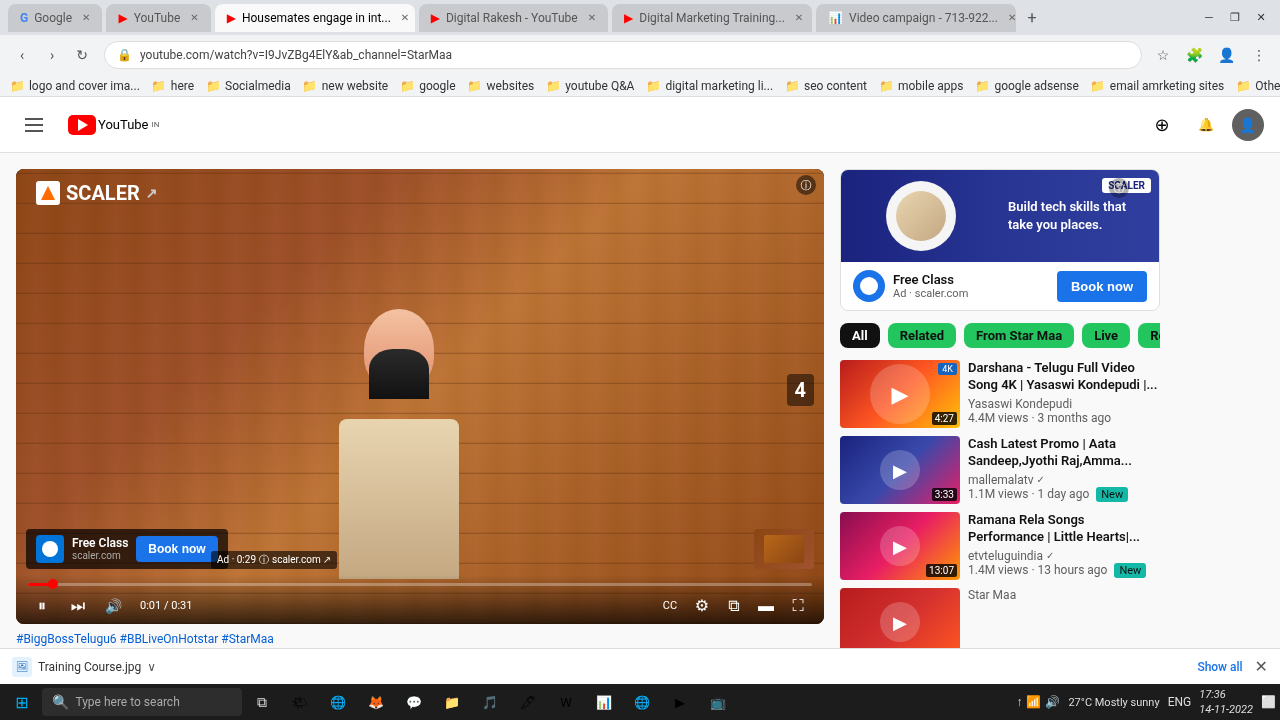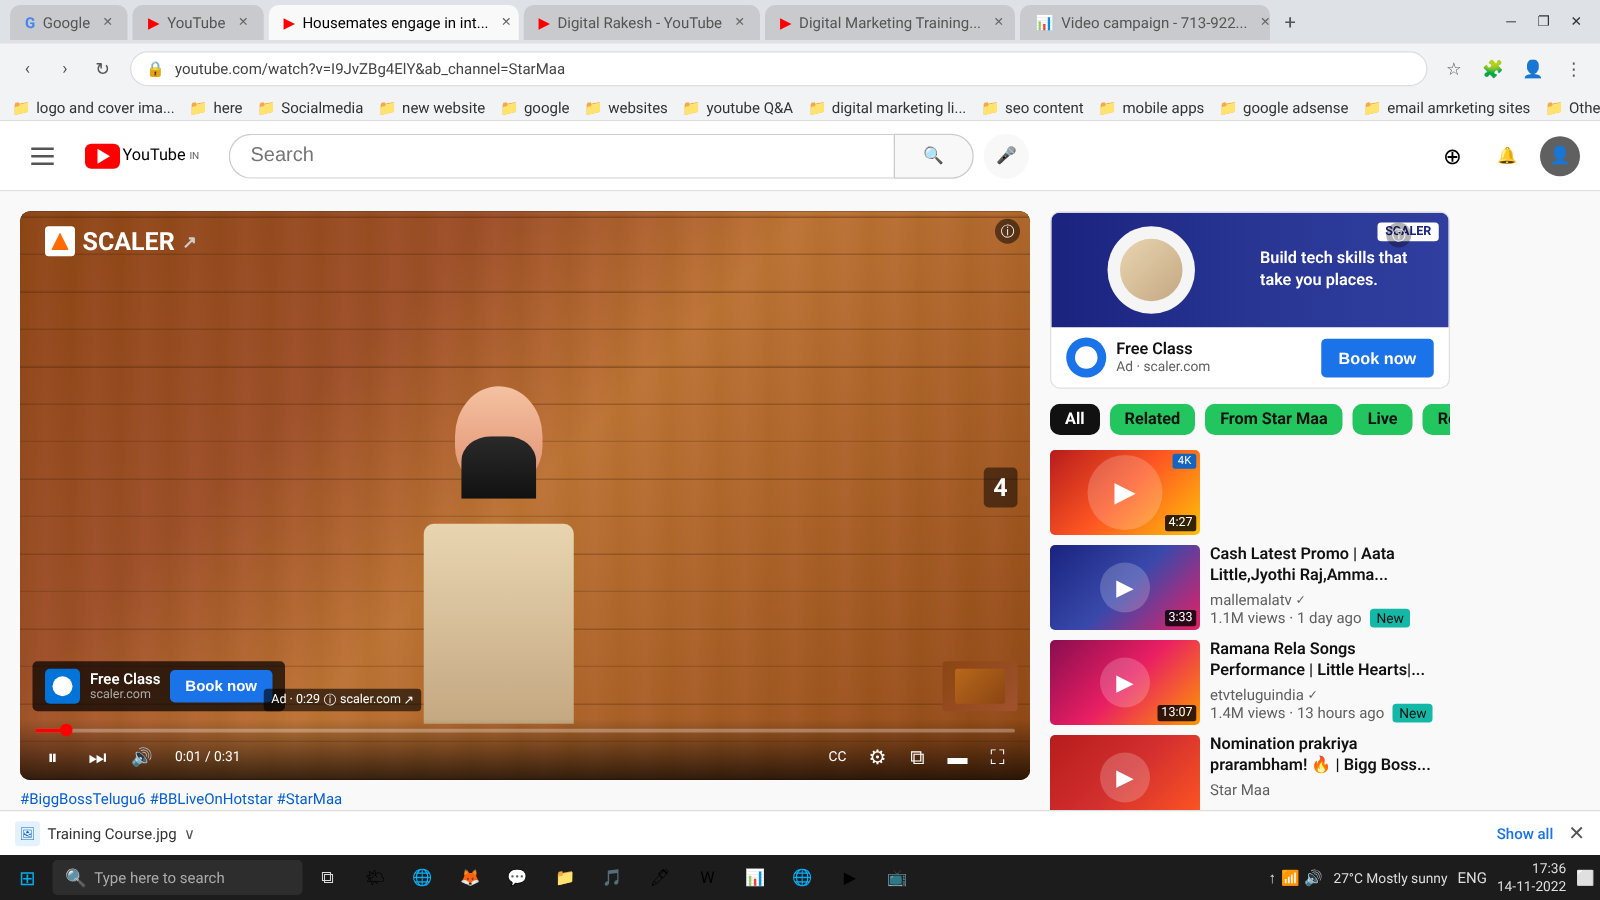--- a/index.html
+++ b/index.html
@@ -139,21 +139,21 @@
     .taskbar { position: fixed; bottom: 0; left: 0; right: 0; height: 36px; background: #1c1c1c; display: flex; align-items: center; padding: 0 4px; gap: 2px; z-index: 200; }
     .taskbar-start { width: 36px; height: 36px; display: flex; align-items: center; justify-content: center; cursor: pointer; }
     .taskbar-search { display: flex; align-items: center; background: #2d2d2d; border-radius: 4px; height: 28px; padding: 0 10px; gap: 6px; min-width: 200px; cursor: pointer; }
     .taskbar-search-text { color: #aaa; font-size: 12px; }
     .taskbar-apps { display: flex; gap: 2px; }
     .taskbar-app { width: 36px; height: 36px; display: flex; align-items: center; justify-content: center; cursor: pointer; border-radius: 4px; }
     .taskbar-right { margin-left: auto; display: flex; align-items: center; gap: 8px; }
     .sys-icons { display: flex; gap: 4px; align-items: center; }
     .sys-icon { font-size: 12px; color: #ddd; cursor: pointer; }
     .weather { color: #ddd; font-size: 11px; text-align: center; }
-    .datetime { color: #ddd; font-size: 11px; text-align: right; line-height: 1.4; cursor: pointer; }
+    .datetime { color: #ddd; font-size: 11px; line-height: 1.4; cursor: pointer; font-style: italic; }
     .lang-btn { color: #ddd; font-size: 12px; }
     .notif-area { display: flex; align-items: center; gap: 6px; }
 
     
     .icon-search::before { content: '🔍'; }
     .icon-mic::before { content: '🎤'; }
     .icon-bell::before { content: '🔔'; }
 
     .win-logo { color: #00adef; font-size: 16px; }
     .cortana-icon { font-size: 14px; color: #ddd; }
@@ -299,29 +299,20 @@
     </div>
 
     <div class="yt-logo">
       <div class="yt-logo-icon">
         <div class="yt-logo-play"></div>
       </div>
       <span>YouTube</span>
         <span class="yt-logo-country">IN</span>
     </div>
 
-    <div class="yt-search-container">
-      <input class="yt-search-box" type="text" placeholder="Search" style="">
-      <button class="yt-search-btn">
-        <span class="icon-search"></span>
-      </button>
-      <button class="yt-mic-btn">
-        <span class="icon-mic"></span>
-      </button>
-    </div>
 
     <div class="yt-header-right">
       <div class="yt-header-icon-btn" style="font-size:18px;">
         <span>⊕</span>
       </div>
       <div class="yt-header-icon-btn">
         <span class="icon-bell"></span>
       </div>
       <div class="yt-avatar">
         <span>👤</span>
@@ -470,31 +461,42 @@
           </div>
 
           <div class="rec-video">
             <div class="rec-thumb thumb-darshana">
               <div style="position:absolute;inset:0;display:flex;align-items:center;justify-content:center;">
                 <div style="width:60px;height:60px;background:rgba(255,255,255,0.2);border-radius:50%;display:flex;align-items:center;justify-content:center;font-size:22px;color:#fff;">▶</div>
               </div>
               <div style="position:absolute;top:3px;right:3px;background:#1565c0;color:#fff;font-size:9px;padding:1px 4px;border-radius:2px;">4K</div>
               <div class="rec-thumb-duration">4:27</div>
             </div>
+            <div class="rec-info">
+              <div class="rec-title">Darshana - Telugu Full Video Song 4K | Yasaswi Kondepudi |...</div>
+              <div class="rec-channel">
+                <span>Yasaswi Kondepudi</span>
+              </div>
+              <div class="rec-meta">
+                <span>4.4M views</span>
+                <span> · </span>
+                <span>3 months ago</span>
+              </div>
+            </div>
           </div>
 
           <div class="rec-video">
             <div class="rec-thumb thumb-cash" style="position:relative;">
               <div style="position:absolute;inset:0;display:flex;align-items:center;justify-content:center;">
                 <div style="width:40px;height:40px;background:rgba(255,255,255,0.2);border-radius:50%;display:flex;align-items:center;justify-content:center;font-size:18px;color:#fff;">▶</div>
               </div>
               <div class="rec-thumb-duration">3:33</div>
             </div>
             <div class="rec-info">
-              <div class="rec-title">Cash Latest Promo | Aata Little,Jyothi Raj,Amma...</div>
+              <div class="rec-title">Cash Latest Promo | Aata Sandeep,Jyothi Raj,Amma...</div>
               <div class="rec-channel">
                 <span>mallemalatv</span>
                 <span class="verified-icon">✓</span>
               </div>
               <div class="rec-meta">
                 <span>1.1M views</span>
                 <span> · </span>
                 <span>1 day ago</span>
                 <span style="margin-left:4px;" class="rec-badge">New</span>
               </div>
@@ -523,21 +525,20 @@
             </div>
           </div>
 
           <div class="rec-video">
             <div class="rec-thumb thumb-nomination" style="position:relative;">
               <div style="position:absolute;inset:0;display:flex;align-items:center;justify-content:center;">
                 <div style="width:40px;height:40px;background:rgba(255,255,255,0.2);border-radius:50%;display:flex;align-items:center;justify-content:center;font-size:18px;color:#fff;">▶</div>
               </div>
             </div>
             <div class="rec-info">
-              <div class="rec-title">Nomination prakriya prarambham! 🔥 | Bigg Boss...</div>
               <div class="rec-channel">
                 <span>Star Maa</span>
               </div>
             </div>
           </div>
 
         </div>
       </div>
     </div>
   </div>

